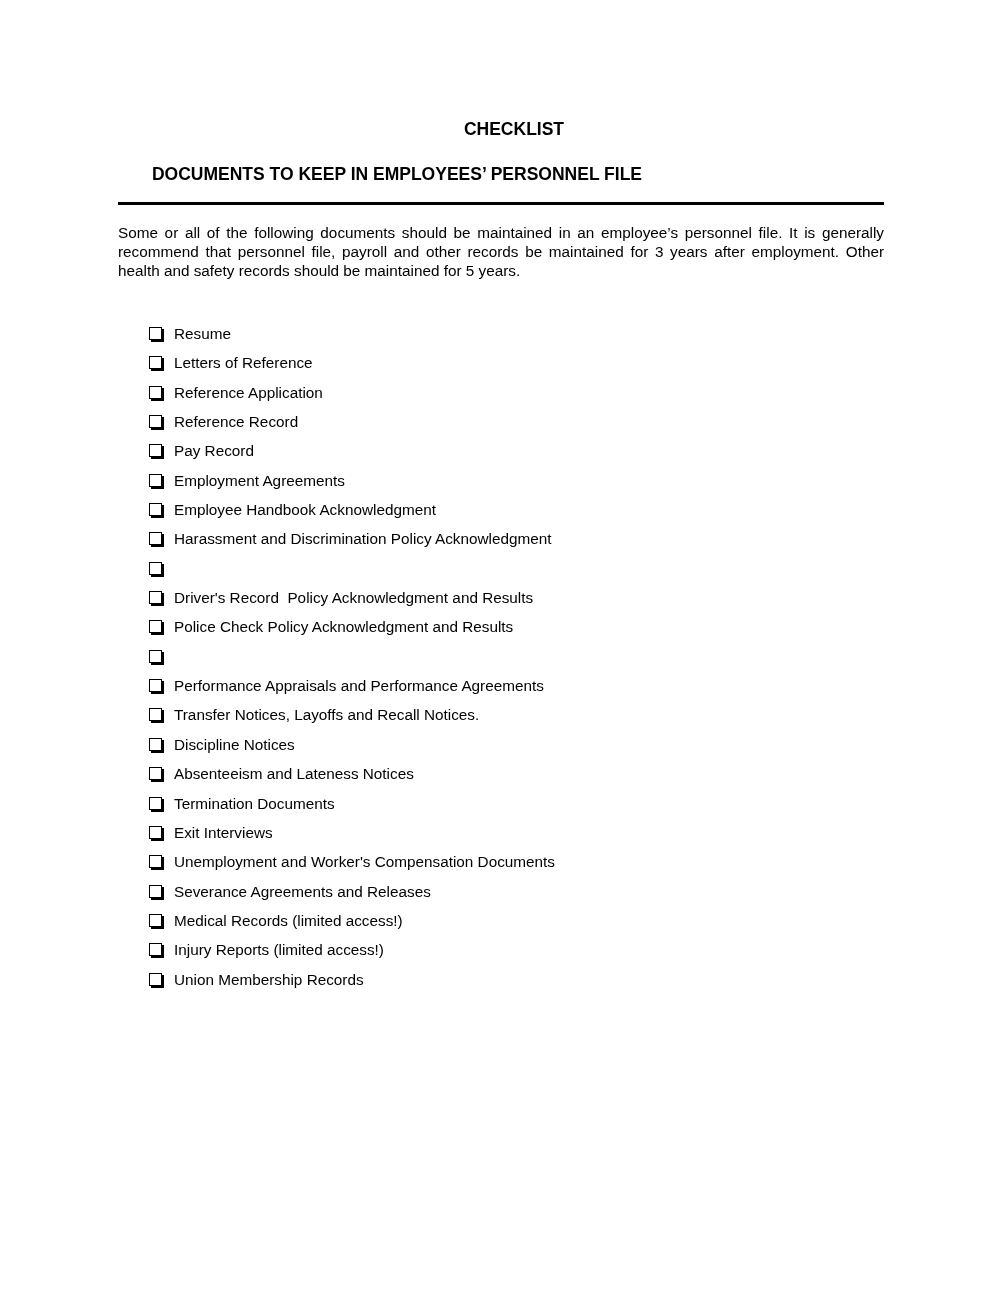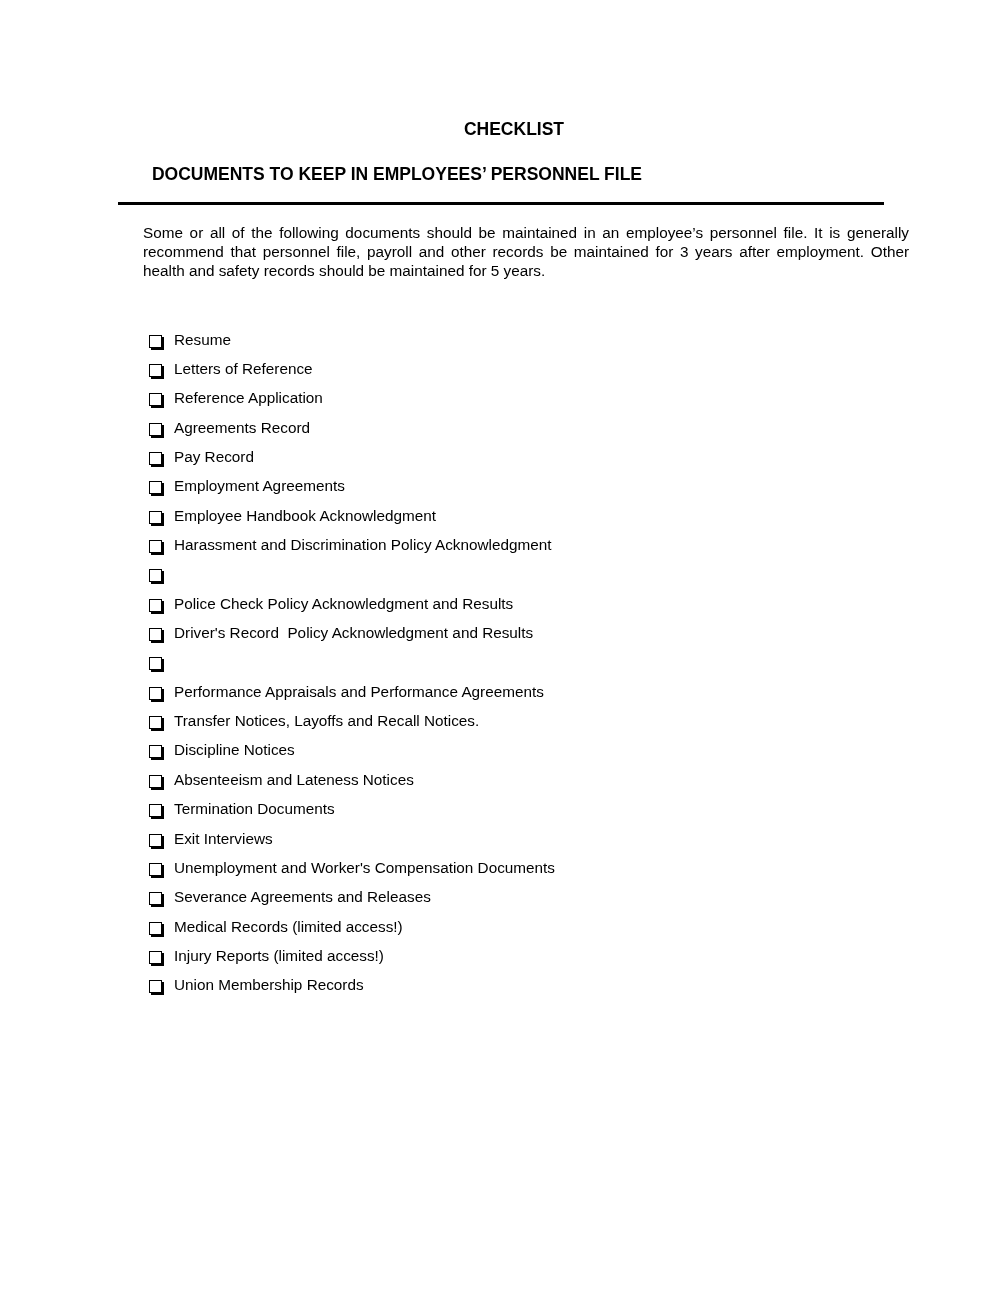--- a/index.html
+++ b/index.html
@@ -5,23 +5,23 @@
   html, body { margin: 0; padding: 0; background: #ffffff; }
   body { width: 1000px; height: 1290px; position: relative; overflow: hidden;
          font-family: "Liberation Sans", sans-serif; color: #000; }
   .page { position: absolute; left: 0; top: 0; width: 1000px; height: 1290px; }
   .title { position: absolute; top: 119px; left: 14px; width: 1000px; text-align: center;
            font-weight: bold; font-size: 17.5px; letter-spacing: 0px; }
   .subtitle { position: absolute; top: 164px; left: 0; width: 794px; text-align: center;
               font-weight: bold; font-size: 17.5px; }
   .rule { position: absolute; top: 202px; left: 118px; width: 766px; height: 3px; background: #000; }
   .intro { position: absolute; top: 223px; left: 118px; width: 766px; font-size: 15.3px;
-           line-height: 19px; text-align: justify; margin-left: 25px; }
+           line-height: 19px; text-align: justify; }
   .list { position: absolute; top: 326px; left: 149px; margin: 0; padding: 0; list-style: none; }
-  .item { height: 29.35px; display: flex; align-items: center; font-size: 15.3px; }
+  .item { height: 29.35px; display: flex; align-items: flex-start; font-size: 15.3px; }
   .box { width: 13px; height: 13px; border: 1.5px solid #000; box-shadow: 2px 2px 0 #000;
          margin-top: 1px; margin-right: 12px; flex: 0 0 auto; box-sizing: border-box; background: #fff; cursor: pointer; }
   .label { line-height: 20px; margin-top: -2px; white-space: pre; }
 </style>
 </head>
 <body>
 
 <div class="page">
   <div class="title">CHECKLIST</div>
   <div class="subtitle">DOCUMENTS TO KEEP IN EMPLOYEES’ PERSONNEL FILE</div>
@@ -35,21 +35,21 @@
       <li class="item">
         <span class="box"></span>
         <span class="label">Letters of Reference</span>
       </li>
       <li class="item">
         <span class="box"></span>
         <span class="label">Reference Application</span>
       </li>
       <li class="item">
         <span class="box"></span>
-        <span class="label">Agreements Record</span>
+        <span class="label">Reference Record</span>
       </li>
       <li class="item">
         <span class="box"></span>
         <span class="label">Pay Record</span>
       </li>
       <li class="item">
         <span class="box"></span>
         <span class="label">Employment Agreements</span>
       </li>
       <li class="item">
@@ -58,25 +58,25 @@
       </li>
       <li class="item">
         <span class="box"></span>
         <span class="label">Harassment and Discrimination Policy Acknowledgment</span>
       </li>
       <li class="item">
         <span class="box"></span>
       </li>
       <li class="item">
         <span class="box"></span>
-        <span class="label">Police Check Policy Acknowledgment and Results</span>
+        <span class="label">Driver's Record  Policy Acknowledgment and Results</span>
       </li>
       <li class="item">
         <span class="box"></span>
-        <span class="label">Driver's Record  Policy Acknowledgment and Results</span>
+        <span class="label">Police Check Policy Acknowledgment and Results</span>
       </li>
       <li class="item">
         <span class="box"></span>
       </li>
       <li class="item">
         <span class="box"></span>
         <span class="label">Performance Appraisals and Performance Agreements</span>
       </li>
       <li class="item">
         <span class="box"></span>

